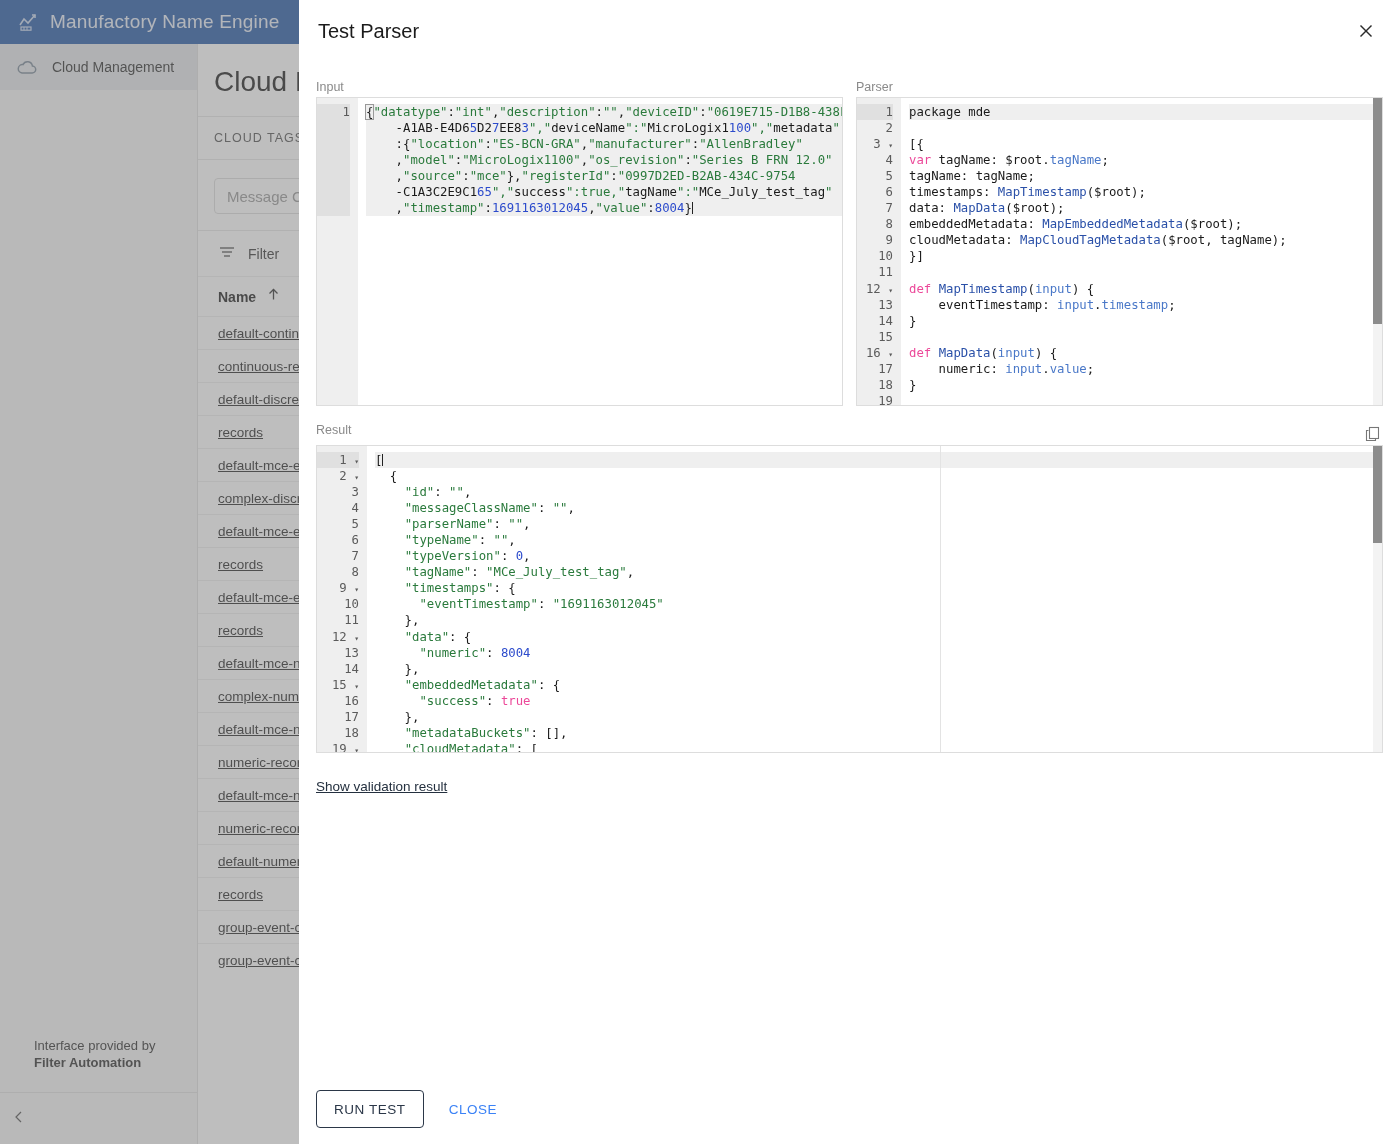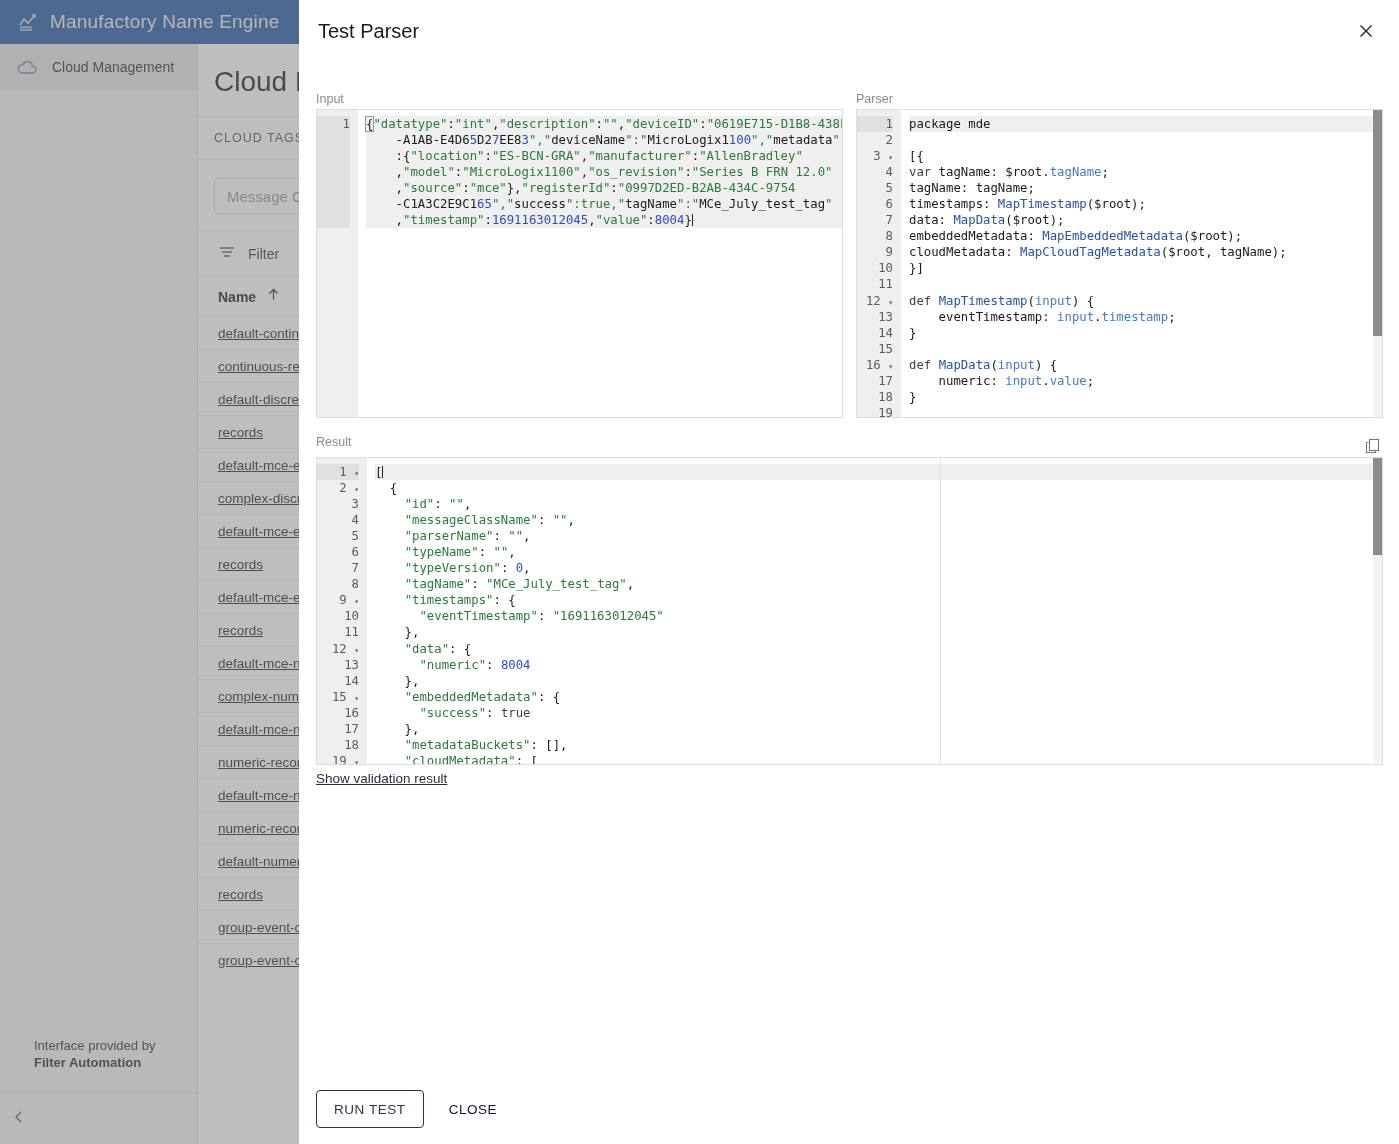--- a/index.html
+++ b/index.html
@@ -66,21 +66,21 @@
   #table-head .col { font-size: 14px; font-weight: bold; color: #222; }
   .trow { height: 33px; display: flex; align-items: center; padding: 0 20px;
     border-top: 1px solid #eee; }
   .trow a { font-size: 13.5px; color: #2b2b2b; text-decoration: underline; white-space: nowrap; }
 
   
   #scrim { position: absolute; inset: 0; background: rgba(120,120,120,0.48); }
 
   #dialog {
     position: absolute; top: 0; left: 299px; width: 1100px; height: 1144px;
-    background: #fff; display: flex; flex-direction: column; gap: 12px;
+    background: #fff; display: flex; flex-direction: column;
   }
   #dialog-header {
     height: 62px; flex: 0 0 62px; display: flex; align-items: center;
     padding: 0 18px 0 19px;
   }
   #dialog-title { font-size: 20px; color: #1b1b1b; }
   #dialog-close {
     margin-left: auto; width: 30px; height: 30px; display: flex;
     align-items: center; justify-content: center; color: #2b2b2b; font-size: 19px;
     cursor: pointer; line-height: 1;
@@ -115,21 +115,21 @@
   .code {
     flex: 1 1 auto; padding: 6px 0 0 8px; white-space: pre; overflow: hidden;
     color: #1a1a1a; position: relative;
   }
   .code .line { height: 16.05px; }
   .hl-row { background: #efefef; }
 
   
   .s-str   { color: #2a7a3c; }
   .s-num   { color: #2c4bcc; }
-  .s-kw    { color: #404040; }
+  .s-kw    { color: #ec4899; }
   .s-fn    { color: #2a50a8; }
   .s-var   { color: #4a78c8; }
 
   .caret { display:inline-block; width:1px; height:12px; background:#222;
            vertical-align:-2px; }
   .brace-box { outline: 1px solid #999; }
 
   .vscroll {
     position: absolute; top: 0; right: 0; width: 9px; bottom: 0;
     background: #f3f3f3;
@@ -138,35 +138,35 @@
 
   .result-divider {
     position: absolute; top: 0; bottom: 0; width: 1px; background: #e3e3e3;
   }
 
   #result-label-row { display: flex; }
   #copy-btn { margin-left: auto; width: 22px; height: 22px; display:flex;
     align-items:center; justify-content:center; cursor:pointer; }
 
   #validation-link {
-    display: inline-block; margin-top: 6px; font-size: 13.5px;
+    display: inline-block; margin-top: 26px; font-size: 13.5px;
     color: #24303f; text-decoration: underline; cursor: pointer;
   }
 
   #dialog-footer {
     flex: 0 0 auto; height: 70px; display: flex; align-items: center;
     gap: 8px; padding: 0 16px 0 17px;
   }
   .btn {
     height: 38px; padding: 0 17px; font-size: 13.5px; letter-spacing: .55px;
     display: flex; align-items: center; justify-content: center;
     cursor: pointer; background: #fff; font-family: "Liberation Sans", sans-serif;
   }
   .btn.outlined { border: 1px solid #2b3748; border-radius: 4px; color: #2b3748; }
-  .btn.flat { border: none; color: #0f172a; }
+  .btn.flat { border: none; color: #3b82f6; }
 </style>
 </head>
 <body>
 
 <div id="app-bg">
 
   <div id="topbar">
     <span class="logo-icon">
       <svg class="logo-svg" width="20" height="20" viewBox="0 0 20 20">
         <polyline points="2,13 6,7 10,11 17,3" fill="none" stroke="#c9d8ee" stroke-width="1.6"></polyline>

